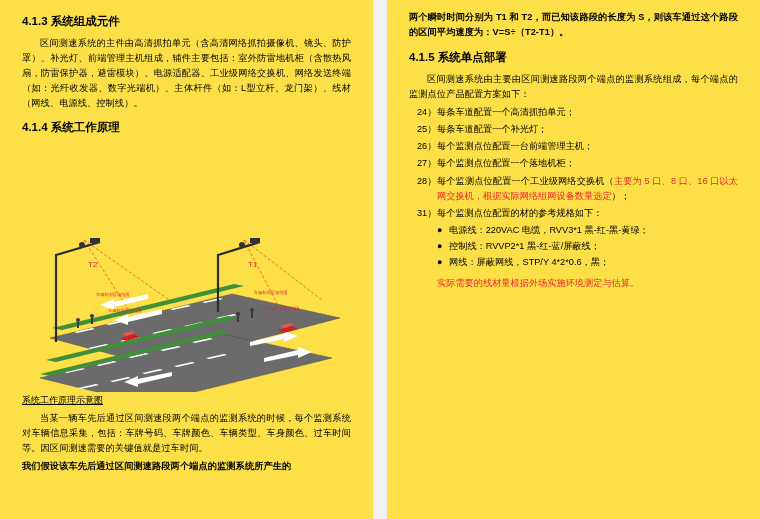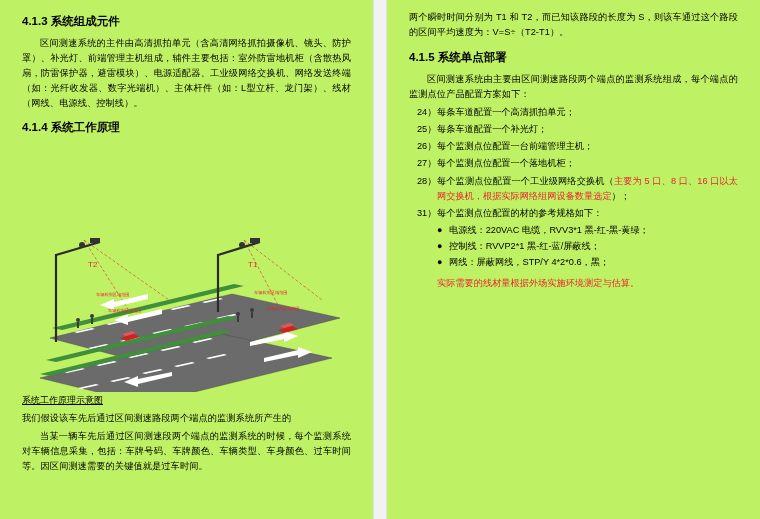--- a/index.html
+++ b/index.html
@@ -18,21 +18,21 @@
     width: 760px;
     height: 519px;
     background: #f2f2f2;
     display: flex;
     justify-content: space-between;
   }
   .page {
     position: relative;
     width: 374px;
     height: 519px;
-    background: #bef264;
+    background: #fde047;
     box-sizing: border-box;
     padding: 10px 22px 10px 22px;
     overflow: hidden;
   }
   .page.left { border-right: 1px solid #e4e4e4; }
   .page.right { border-left: 1px solid #e4e4e4; }
 
   h2.heading {
     font-size: 11.5px;
     font-weight: bold;
@@ -44,21 +44,21 @@
 
   p.para {
     font-size: 9.2px;
     line-height: 1.62;
     color: #000;
     margin: 0 0 3px 0;
     text-indent: 18px;
     text-align: justify;
     letter-spacing: 0.1px;
   }
-  p.para.noindent { text-indent: 0; }
+  p.para.noindent { text-indent: 0; font-weight: bold; }
 
   ol.numlist {
     margin: 0;
     padding: 0;
     list-style: none;
   }
   ol.numlist li {
     font-size: 9.2px;
     line-height: 1.66;
     color: #000;
@@ -248,22 +248,22 @@
       <span class="label-red" style="left:66px; top:118px;">T2</span>
       <span class="label-red" style="left:226px; top:118px;">T1</span>
       <span class="label-tiny" style="left:74px; top:150px;">车辆检测区域范围</span>
       <span class="label-tiny" style="left:86px; top:166px;">车辆检测区域范围</span>
       <span class="label-tiny" style="left:232px; top:148px;">车辆检测区域范围</span>
       <span class="label-tiny" style="left:244px; top:164px;">车辆检测区域范围</span>
     </div>
 
     <div class="fig-caption">系统工作原理示意图</div>
 
+    <p class="para">当某一辆车先后通过区间测速段两个端点的监测系统的时候，每个监测系统对车辆信息采集，包括：车牌号码、车牌颜色、车辆类型、车身颜色、过车时间等。因区间测速需要的关键值就是过车时间。</p>
     <p class="para noindent">我们假设该车先后通过区间测速路段两个端点的监测系统所产生的</p>
-    <p class="para">当某一辆车先后通过区间测速段两个端点的监测系统的时候，每个监测系统对车辆信息采集，包括：车牌号码、车牌颜色、车辆类型、车身颜色、过车时间等。因区间测速需要的关键值就是过车时间。</p>
   </div>
 
   <div class="page right">
 
     <p class="para noindent">两个瞬时时间分别为 T1 和 T2，而已知该路段的长度为 S，则该车通过这个路段的区间平均速度为：V=S÷（T2-T1）。</p>
 
     <h2 class="heading sub">4.1.5 系统单点部署</h2>
 
     <p class="para">区间测速系统由主要由区间测速路段两个端点的监测系统组成，每个端点的监测点位产品配置方案如下：</p>
 

